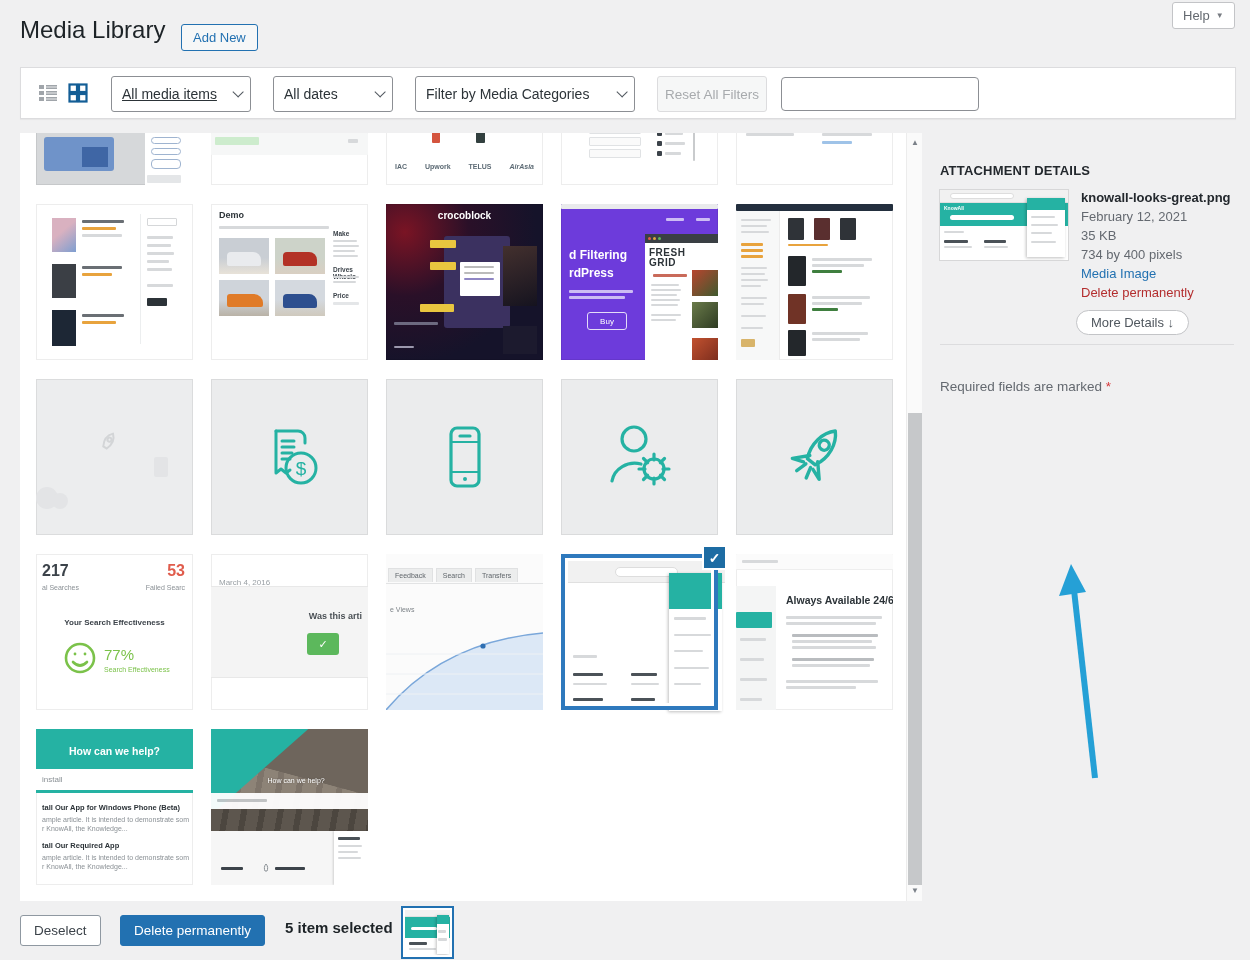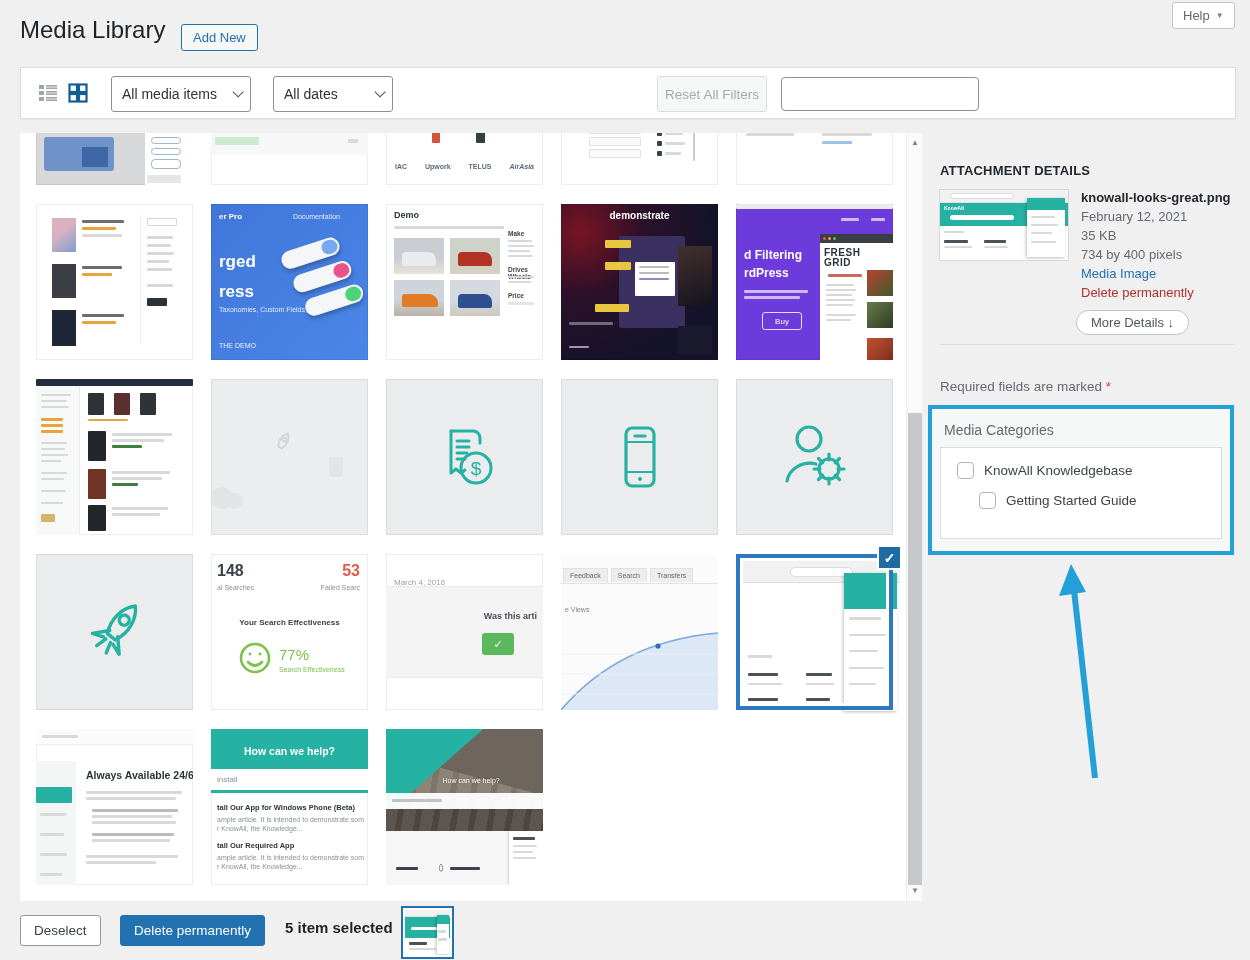--- a/index.html
+++ b/index.html
@@ -120,26 +120,30 @@
     <div class="vicon" style="left:46px;">
       <svg width="22" height="22" viewBox="0 0 22 22">
           <g fill="none" stroke="#135e96" stroke-width="2.2">
         <rect x="2.5" y="2.5" width="7.5" height="7.5"></rect>
             <rect x="12" y="2.5" width="7.5" height="7.5"></rect>
         <rect x="2.5" y="12" width="7.5" height="7.5"></rect>
             <rect x="12" y="12" width="7.5" height="7.5"></rect>
       </g>
         </svg>
     </div>
-    <div class="sel" style="left:90px;width:140px;">
+    <div class="sel" style="left:90px;width:140px;text-decoration:underline;">
       <span>All media items</span>
       <span class="chev"></span>
     </div>
     <div class="sel" style="left:252px;width:120px;">
       <span>All dates</span>
+      <span class="chev"></span>
+    </div>
+    <div class="sel" style="left:394px;width:220px;">
+      <span>Filter by Media Categories</span>
       <span class="chev"></span>
     </div>
     <button class="reset-btn">Reset All Filters</button>
     <input class="search-input" placeholder="" value="" style="">
   </div>
 
   <div class="panel">
     <div class="grid-scroll">
 
       <div class="tile" style="background:#d6d8da;">
@@ -215,41 +219,20 @@
             <i class="b" style="left:6px;top:22px;width:26px;height:2.5px;"></i>
               <i class="b" style="left:6px;top:30px;width:24px;height:2.5px;"></i>
             <i class="b" style="left:6px;top:38px;width:27px;height:2.5px;"></i>
               <i class="b" style="left:6px;top:46px;width:22px;height:2.5px;"></i>
             <i class="b" style="left:6px;top:54px;width:25px;height:2.5px;"></i>
               <i class="b" style="left:6px;top:70px;width:26px;height:2.5px;"></i>
             <i class="b" style="left:6px;top:84px;width:20px;height:8px;background:#2c3338;"></i>
           </div>
         </div>
       </div>
-      <div class="tile" style="background:linear-gradient(135deg,#4176d9,#4a86e8);">
-        <div class="art">
-          <span class="t-label" style="left:8px;top:8px;font-size:8px;font-weight:700;">er Pro</span>
-          <span class="t-label tiny" style="right:28px;top:9px;opacity:.85;">Documentation</span>
-          <span class="t-label" style="left:8px;top:48px;font-size:17px;font-weight:700;">rged</span>
-          <span class="t-label" style="left:8px;top:78px;font-size:17px;font-weight:700;">ress</span>
-          <span class="t-label tiny" style="left:8px;top:102px;opacity:.85;">Taxonomies, Custom Fields,</span>
-          <span class="t-label tiny" style="left:8px;bottom:10px;opacity:.9;">THE DEMO</span>
-          <div class="abs" style="right:14px;top:38px;width:64px;height:80px;transform:rotate(-18deg);">
-            <div class="abs" style="left:0;top:0;width:60px;height:18px;background:#f4f6f8;border-radius:9px;box-shadow:0 3px 4px rgba(0,0,0,.25);">
-                <i class="b" style="right:2px;top:2px;width:16px;height:14px;background:#79a8f2;border-radius:8px;"></i>
-              </div>
-            <div class="abs" style="left:4px;top:26px;width:60px;height:18px;background:#f4f6f8;border-radius:9px;box-shadow:0 3px 4px rgba(0,0,0,.25);">
-                <i class="b" style="right:2px;top:2px;width:16px;height:14px;background:#e8538b;border-radius:8px;"></i>
-              </div>
-            <div class="abs" style="left:8px;top:52px;width:60px;height:18px;background:#f4f6f8;border-radius:9px;box-shadow:0 3px 4px rgba(0,0,0,.25);">
-                <i class="b" style="right:2px;top:2px;width:16px;height:14px;background:#4fd37a;border-radius:8px;"></i>
-              </div>
-          </div>
-        </div>
-      </div>
       <div class="tile white-bg">
         <div class="art">
           <span class="abs" style="left:8px;top:6px;font-size:9px;font-weight:700;color:#2c3338;">Demo</span>
           <i class="b" style="left:8px;top:22px;width:110px;height:2.5px;"></i>
           <div class="abs" style="left:8px;top:34px;width:50px;height:36px;background:linear-gradient(#c9ced4 55%,#e8e2d8);">
               <i class="b" style="left:8px;top:14px;width:34px;height:14px;background:#e9ebee;border-radius:4px 8px 2px 2px;"></i>
             </div>
           <div class="abs" style="left:64px;top:34px;width:50px;height:36px;background:linear-gradient(#cdd3c9 55%,#d9cfc2);">
               <i class="b" style="left:8px;top:14px;width:34px;height:14px;background:#b33226;border-radius:4px 8px 2px 2px;"></i>
             </div>
@@ -268,21 +251,21 @@
             <span class="abs" style="left:0;top:40px;">Drives Wheels</span>
             <i class="b" style="left:0;top:50px;width:26px;height:2px;"></i>
               <i class="b" style="left:0;top:55px;width:23px;height:2px;"></i>
             <span class="abs" style="left:0;top:66px;">Price</span>
             <i class="b" style="left:0;top:76px;width:26px;height:3px;background:#e4e6e8;"></i>
           </div>
         </div>
       </div>
       <div class="tile" style="background:radial-gradient(circle at 12% 18%,#7a1424 0%,#2a1028 34%,#15132a 70%);">
         <div class="art">
-          <span class="t-label" style="left:50%;top:6px;transform:translateX(-50%);font-size:10px;font-weight:700;">demonstrate</span>
+          <span class="t-label" style="left:50%;top:6px;transform:translateX(-50%);font-size:10px;font-weight:700;">crocoblock</span>
           <div class="abs" style="left:58px;top:32px;width:66px;height:92px;background:#3b3160;border-radius:3px;">
             <i class="b" style="left:16px;top:26px;width:40px;height:34px;background:#fff;"></i>
             <i class="b" style="left:20px;top:30px;width:30px;height:2px;background:#bbb;"></i>
             <i class="b" style="left:20px;top:36px;width:30px;height:2px;background:#bbb;"></i>
             <i class="b" style="left:20px;top:42px;width:30px;height:2px;background:#8f86c4;"></i>
           </div>
           <i class="b" style="left:44px;top:36px;width:26px;height:8px;background:#e9c63f;"></i>
           <i class="b" style="left:44px;top:58px;width:26px;height:8px;background:#e9c63f;"></i>
           <i class="b" style="left:34px;top:100px;width:34px;height:8px;background:#e9c63f;"></i>
           <div class="abs" style="right:6px;top:42px;width:34px;height:60px;background:linear-gradient(160deg,#43302e,#15131f);"></div>
@@ -414,21 +397,21 @@
             <path d="M45,12 C54,21 57,37 50,51 H40 C33,37 36,21 45,12 Z"></path>
             <circle cx="45" cy="30" r="5"></circle>
             <path d="M40,47 L28,60 L39,56"></path>
             <path d="M50,47 L62,60 L51,56"></path>
             <path d="M42,56 l-3,11 M48,56 l3,11"></path>
           </svg>
         </div>
       </div>
       <div class="tile white-bg">
         <div class="art">
-          <span class="abs" style="left:6px;top:8px;font-size:16px;font-weight:700;color:#3c434a;">148</span>
+          <span class="abs" style="left:6px;top:8px;font-size:16px;font-weight:700;color:#3c434a;">217</span>
           <span class="abs tiny" style="left:6px;top:30px;color:#8a9095;">al Searches</span>
           <span class="abs" style="right:8px;top:8px;font-size:16px;font-weight:700;color:#e05c4c;">53</span>
           <span class="abs tiny" style="right:8px;top:30px;color:#8a9095;">Failed Searc</span>
           <span class="abs" style="left:50%;top:64px;transform:translateX(-50%);font-size:8px;font-weight:700;color:#3c434a;white-space:nowrap;">Your Search Effectiveness</span>
           <svg class="abs" style="left:26px;top:86px;" width="36" height="36" viewBox="0 0 36 36" fill="none" stroke="#7bc24a" stroke-width="2.6" stroke-linecap="round">
             <circle cx="18" cy="18" r="14"></circle>
             <circle cx="13" cy="14" r="1.4" fill="#7bc24a" stroke="none"></circle>
             <circle cx="23" cy="14" r="1.4" fill="#7bc24a" stroke="none"></circle>
             <path d="M11,22 q7,7 14,0"></path>
           </svg>
@@ -599,33 +582,20 @@
   </div>
   <button class="more-btn">More Details ↓</button>
 
   <div class="ad-divider"></div>
 
   <div class="required-note">
     <span>Required fields are marked</span>
     <span class="star">*</span>
   </div>
 
-  <div class="cat-box">
-    <div class="cat-label">Media Categories</div>
-    <div class="cat-inner">
-      <div class="cat-row" style="left:16px;top:14px;">
-        <span class="cbox"></span>
-        <span>KnowAll Knowledgebase</span>
-      </div>
-      <div class="cat-row" style="left:38px;top:44px;">
-        <span class="cbox"></span>
-        <span>Getting Started Guide</span>
-      </div>
-    </div>
-  </div>
 
   <svg class="abs" style="left:1035px;top:556px;" width="100" height="235" viewBox="0 0 100 235">
     <line x1="60" y1="222" x2="39" y2="34" stroke="#25a0d6" stroke-width="6"></line>
     <polygon points="36,8 24,40 51,36" fill="#25a0d6"></polygon>
   </svg>
 
   <button class="deselect-btn">Deselect</button>
   <button class="delperm-btn">Delete permanently</button>
   <div class="sel-count">5 item selected</div>
   <div class="mini-thumb">

